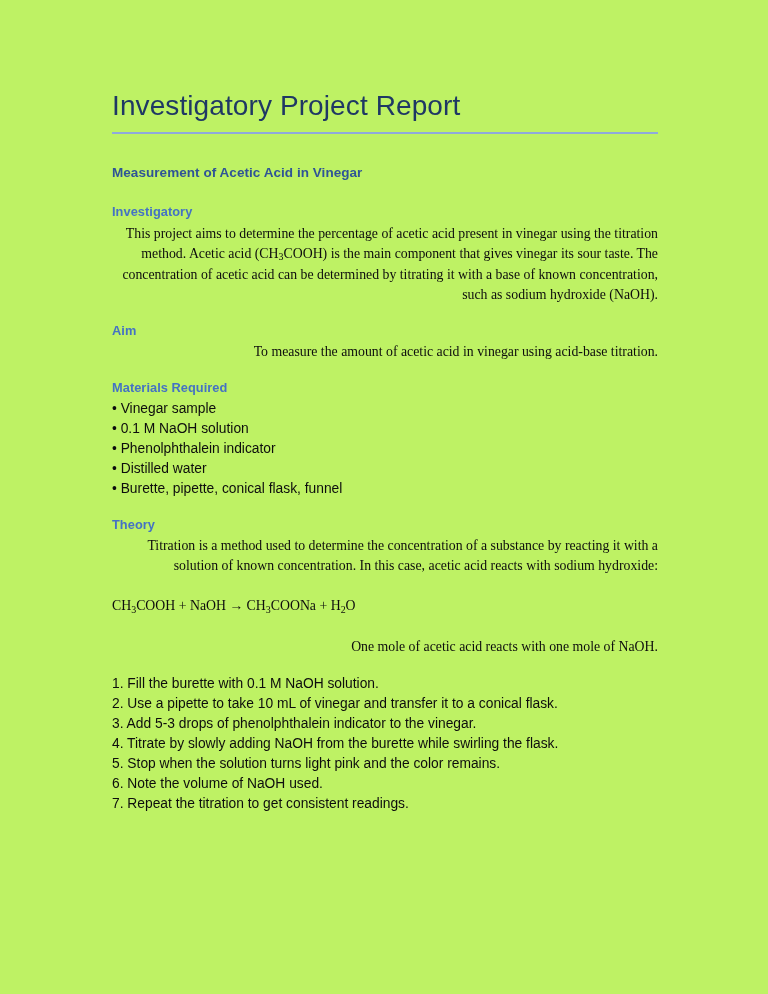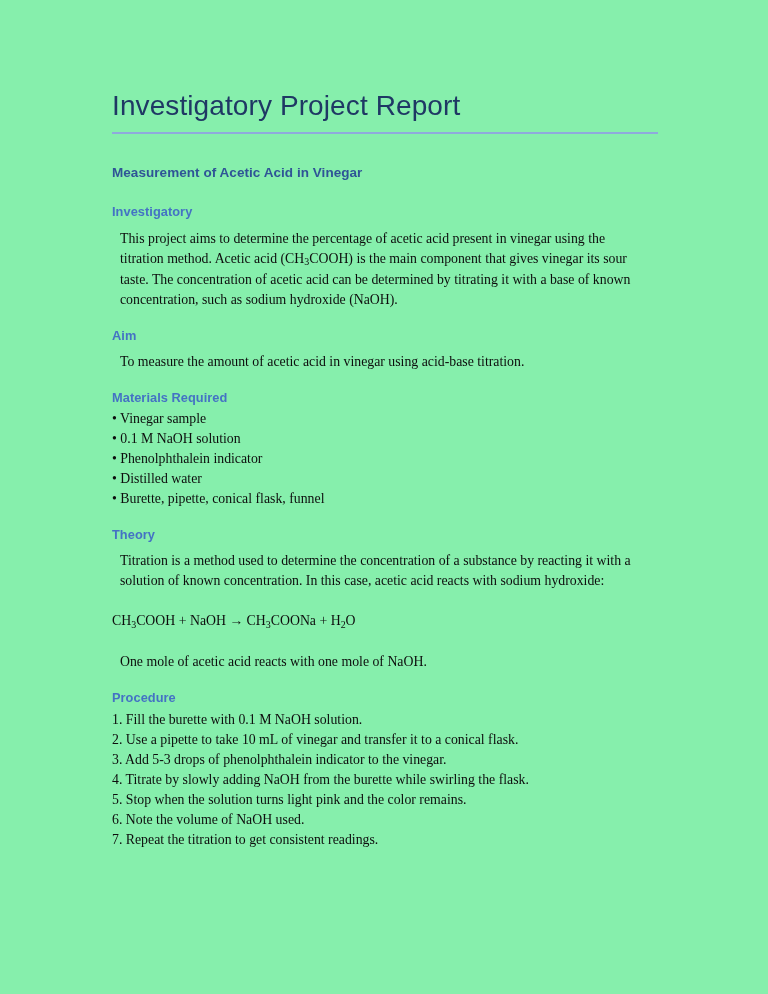--- a/index.html
+++ b/index.html
@@ -15,21 +15,21 @@
     overflow: hidden;
     font-family: "Liberation Serif", "DejaVu Serif", serif;
   }
 
   .page {
     position: absolute;
     left: 0;
     top: 0;
     width: 768px;
     height: 994px;
-    background: #86efac;
+    background: #bef264;
   }
 
   .content {
     position: absolute;
     left: 112px;
     top: 88px;
     width: 546px;
   }
 
   
@@ -73,31 +73,31 @@
     line-height: 1.35;
   }
   .section + .section { margin-top: 17px; }
 
   
   .body-text {
     font-family: "Liberation Serif", "DejaVu Serif", serif;
     font-size: 13.8px;
     color: #0d0d0d;
     line-height: 20px;
-    margin: 8px;
-    text-align: left;
+    margin: 0;
+    text-align: right;
   }
 
   .list {
     margin: 0;
     padding: 0;
     list-style: none;
   }
   .list li {
-    font-family: Liberation Serif, serif;
+    font-family: Liberation Sans, sans-serif;
     font-size: 13.8px;
     color: #0d0d0d;
     line-height: 20px;
   }
 
   .equation {
     font-family: "Liberation Serif", "DejaVu Serif", serif;
     font-size: 13.8px;
     color: #0d0d0d;
     line-height: 20px;
@@ -144,21 +144,20 @@
     </div>
 
     <div class="section">
       <div class="section-heading">Theory</div>
       <p class="body-text">Titration is a method used to determine the concentration of a substance by reacting it with a solution of known concentration. In this case, acetic acid reacts with sodium hydroxide:</p>
       <p class="equation">CH<sub>3</sub>COOH + NaOH → CH<sub>3</sub>COONa + H<sub>2</sub>O</p>
       <p class="body-text">One mole of acetic acid reacts with one mole of NaOH.</p>
     </div>
 
     <div class="section">
-      <div class="section-heading">Procedure</div>
       <ul class="list">
         <li>1. Fill the burette with 0.1 M NaOH solution.</li>
         <li>2. Use a pipette to take 10 mL of vinegar and transfer it to a conical flask.</li>
         <li>3. Add 5-3 drops of phenolphthalein indicator to the vinegar.</li>
         <li>4. Titrate by slowly adding NaOH from the burette while swirling the flask.</li>
         <li>5. Stop when the solution turns light pink and the color remains.</li>
         <li>6. Note the volume of NaOH used.</li>
         <li>7. Repeat the titration to get consistent readings.</li>
       </ul>
     </div>

